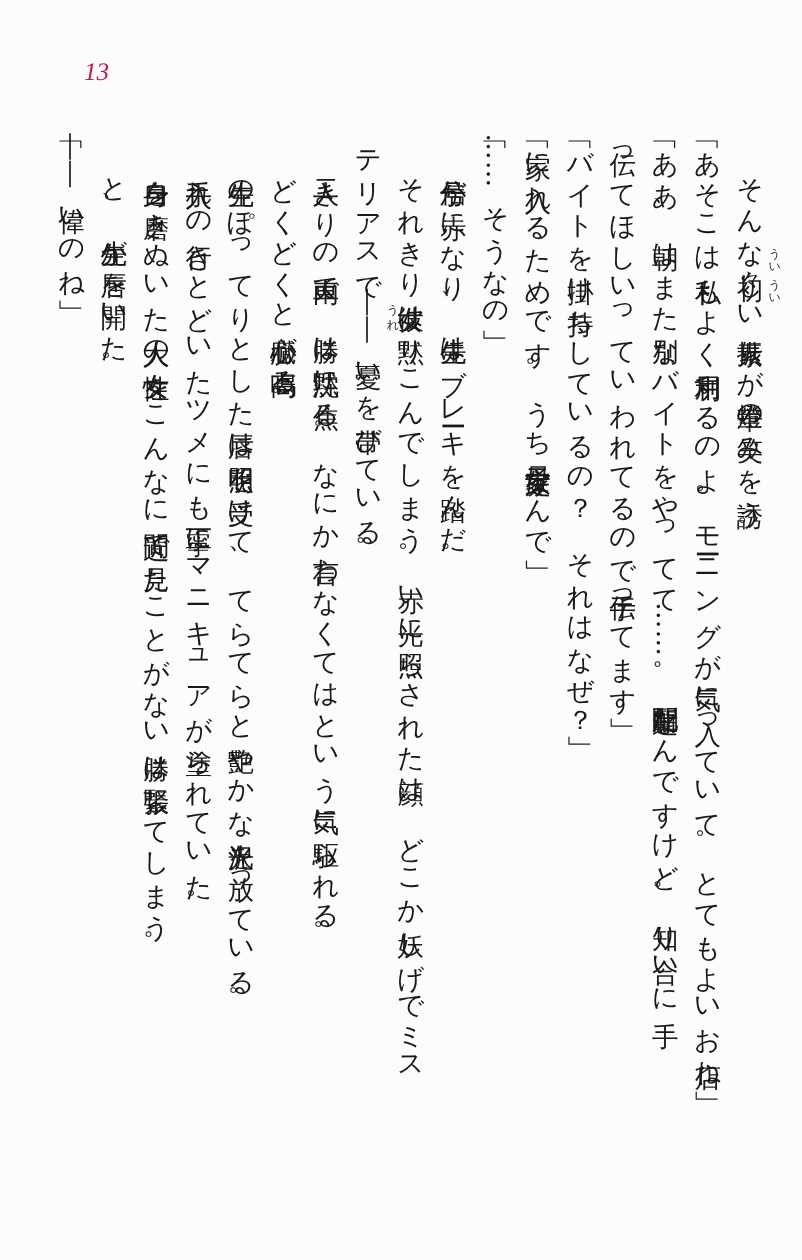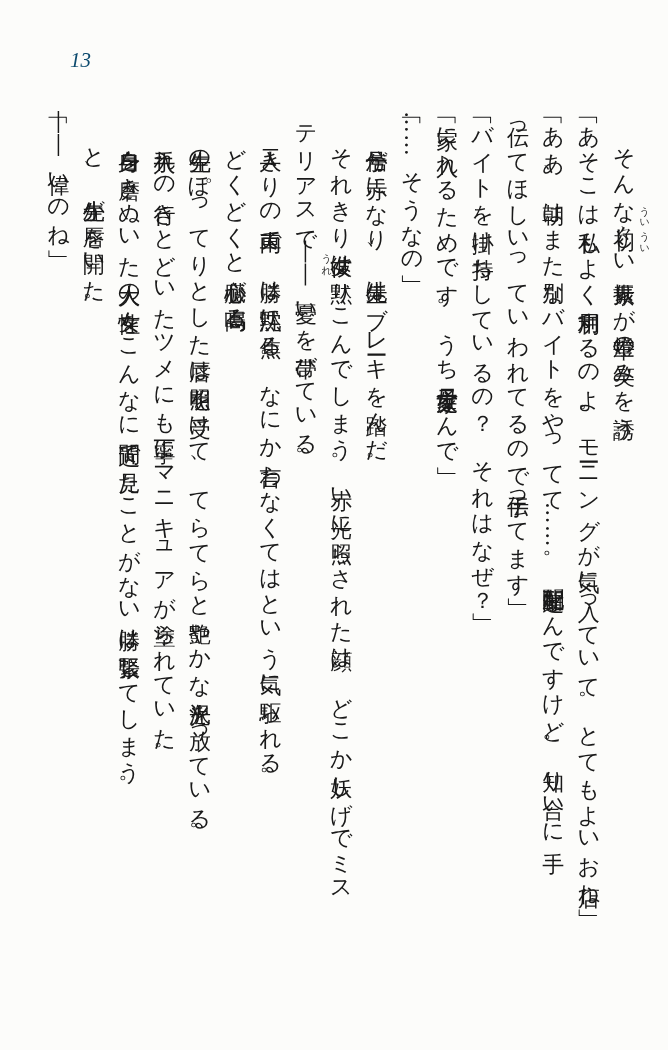--- a/index.html
+++ b/index.html
@@ -12,21 +12,21 @@
     width: 668px; height: 1050px;
     background: #fcfcfa;
     overflow: hidden;
   }
   .page-number {
     position: absolute;
     left: 70px; top: 48px;
     font-family: "Liberation Serif", "DejaVu Serif", serif;
     font-style: italic;
     font-size: 21px;
-    color: #0c4a6e;
+    color: #be185d;
   }
   .text-body {
     position: absolute;
     top: 110px;
     right: 26px;
     width: 602px;
     height: 905px;
     writing-mode: vertical-rl;
     text-orientation: mixed;
     font-size: 22px;

